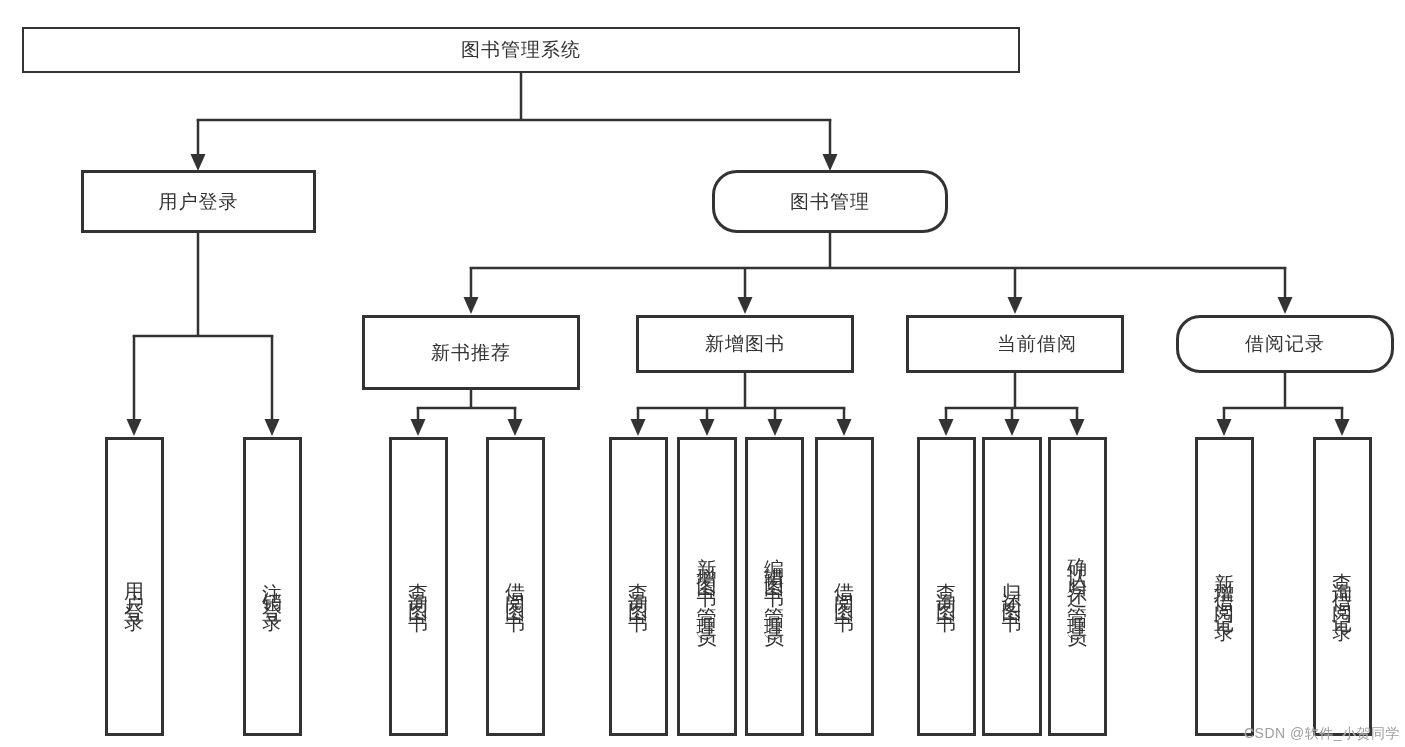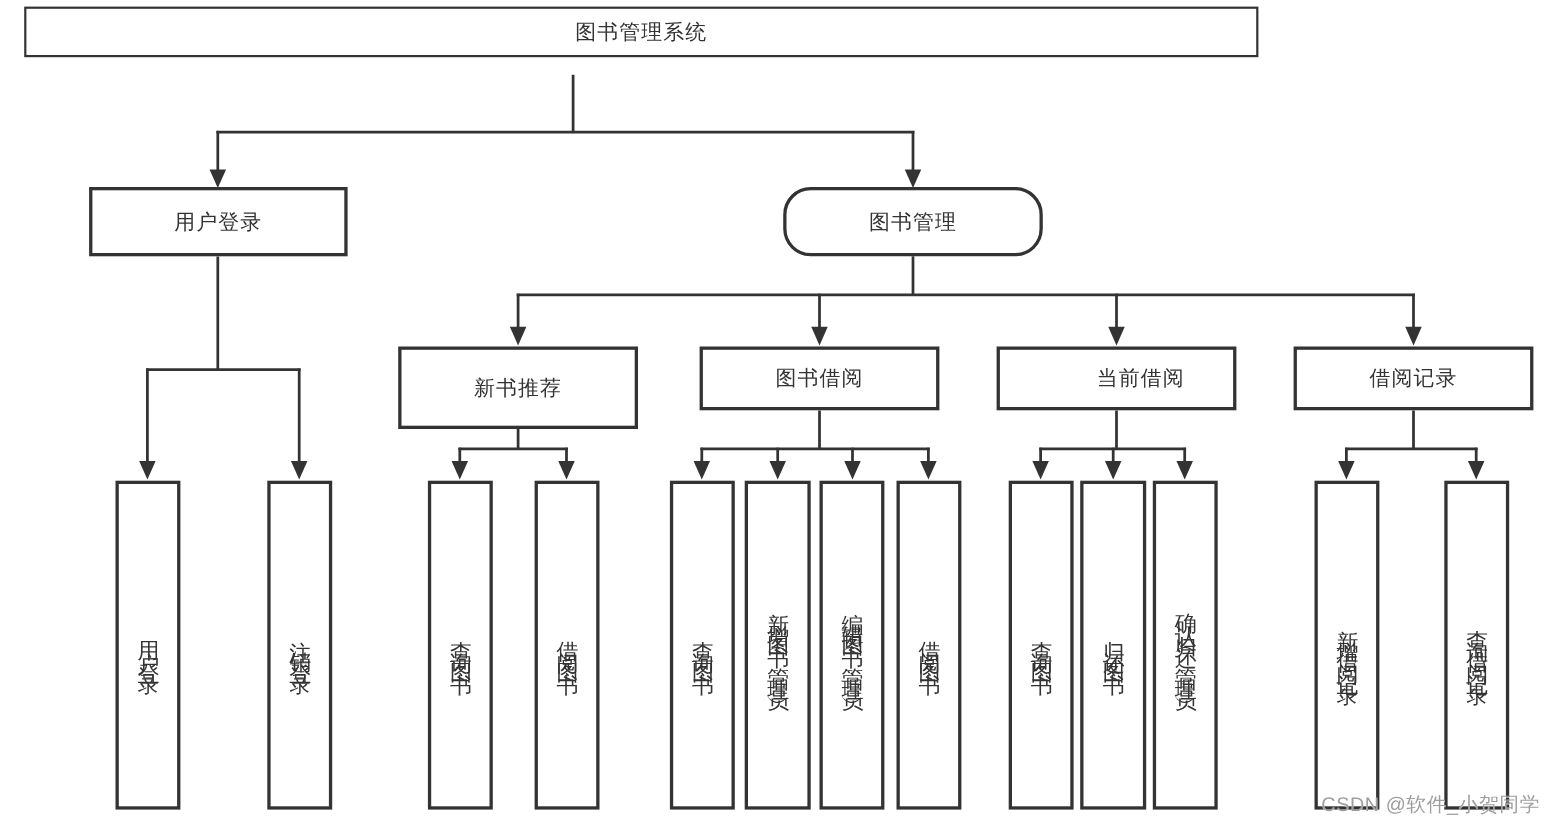--- a/index.html
+++ b/index.html
@@ -44,21 +44,21 @@
     letter-spacing: 10px;
     line-height: 1;
     top: 437px;
     width: 59px;
     height: 299px;
   }
   .watermark {
     position: absolute;
     right: 5px;
     bottom: 4px;
-    font-size: 18px;
+    font-size: 14px;
     color: var(--watermark);
     letter-spacing: 0.5px;
     white-space: nowrap;
     text-shadow: 0 1px 0 rgba(255,255,255,0.6);
   }
 </style>
 </head>
 <body>
 
 <div class="stage">
@@ -118,29 +118,29 @@
     <polygon class="c-arrow" points="1077,436 1069.5,419 1084.5,419"></polygon>
 
     <line class="c-line" x1="1285" y1="373" x2="1285" y2="409"></line>
     <line class="c-line" x1="1222.75" y1="408" x2="1343.25" y2="408"></line>
     <line class="c-line" x1="1224" y1="407" x2="1224" y2="422"></line>
     <line class="c-line" x1="1342" y1="407" x2="1342" y2="422"></line>
     <polygon class="c-arrow" points="1224,436 1216.5,419 1231.5,419"></polygon>
     <polygon class="c-arrow" points="1342,436 1334.5,419 1349.5,419"></polygon>
   </svg>
 
-  <div class="box h root" style="left:22px; top:6px; width:1122px; height:46px;">图书管理系统</div>
+  <div class="box h root" style="left:22px; top:27px; width:998px; height:46px;">图书管理系统</div>
 
   <div class="box h" style="left:81px; top:170px; width:235px; height:63px;">用户登录</div>
   <div class="box h" style="left:712px; top:170px; width:236px; height:63px;border-radius:25px;">图书管理</div>
 
   <div class="box h" style="left:362px; top:315px; width:218px; height:75px;">新书推荐</div>
-  <div class="box h" style="left:636px; top:315px; width:218px; height:58px;">图书借阅</div>
+  <div class="box h" style="left:636px; top:315px; width:218px; height:58px;">新增图书</div>
   <div class="box h" style="left:906px; top:315px; width:218px; height:58px;padding-left:44px;">当前借阅</div>
-  <div class="box h" style="left:1176px; top:315px; width:218px; height:58px;">借阅记录</div>
+  <div class="box h" style="left:1176px; top:315px; width:218px; height:58px;border-radius:24px;">借阅记录</div>
 
   <div class="box v" style="left:105px;">用户登录</div>
   <div class="box v" style="left:243px;">注销登录</div>
 
   <div class="box v" style="left:389px;">查询图书</div>
   <div class="box v" style="left:486px;">借阅图书</div>
 
   <div class="box v" style="left:609px;">查询图书</div>
   <div class="box v" style="left:677px; width:60px;">新增图书（管理员）</div>
   <div class="box v" style="left:745px;">编辑图书（管理员）</div>

